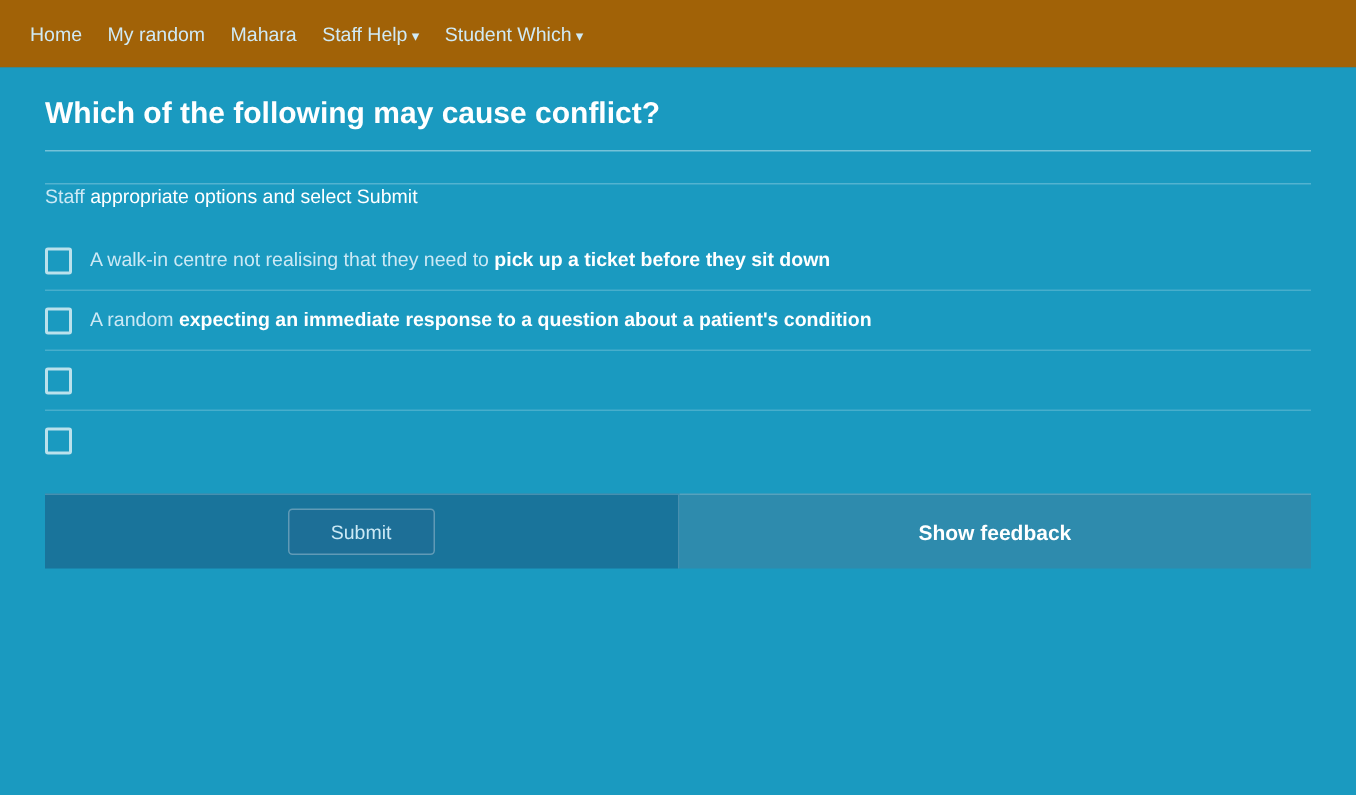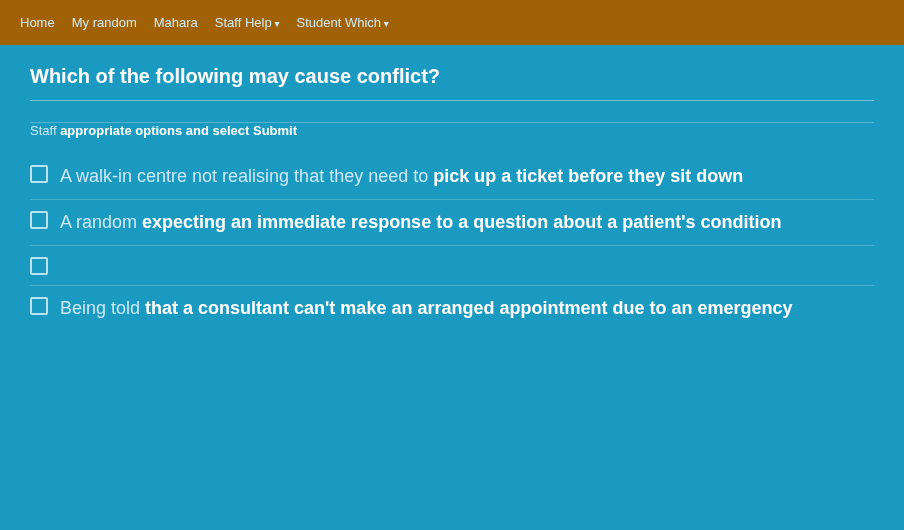--- a/index.html
+++ b/index.html
@@ -69,21 +69,21 @@
 
     
     .instruction {
       color: #cce9f5;
       font-size: 13px;
       margin-bottom: 16px;
     }
 
     .instruction strong {
       color: #ffffff;
-      font-weight: bold;
+      font-weight: normal;
     }
 
     
     .divider {
       border: none;
       border-top: 1px solid rgba(255,255,255,0.25);
       margin: 0;
     }
 
     
@@ -115,21 +115,21 @@
       -webkit-appearance: none;
       border-radius: 2px;
     }
 
     .option-checkbox:checked {
       background: #fff;
     }
 
     .option-label {
       color: #cce9f5;
-      font-size: 18px;
+      font-size: 13px;
       line-height: 1.4;
       flex: 1;
     }
 
     .option-label strong {
       color: #ffffff;
     }
 
     
     .footer-bar {
@@ -213,22 +213,27 @@
           <span>A random </span><strong>expecting an immediate response to a question about a patient's condition</strong>
         </label>
       </li>
 
       <li class="option-item">
         <input type="checkbox" class="option-checkbox" style="">
       </li>
 
       <li class="option-item">
         <input type="checkbox" class="option-checkbox" style="">
-        <label class="option-label">
-          <span>Being told </span><strong>that a consultant can't make an arranged appointment due to an emergency</strong>
-        </label>
       </li>
 
     </ul>
   </div>
 
+  <div class="footer-bar">
+    <div class="footer-left">
+      <button class="btn-submit">Submit</button>
+    </div>
+    <div class="footer-right">
+      <button class="btn-feedback">Show feedback</button>
+    </div>
+  </div>
 
 </div>
 
 </body></html>

